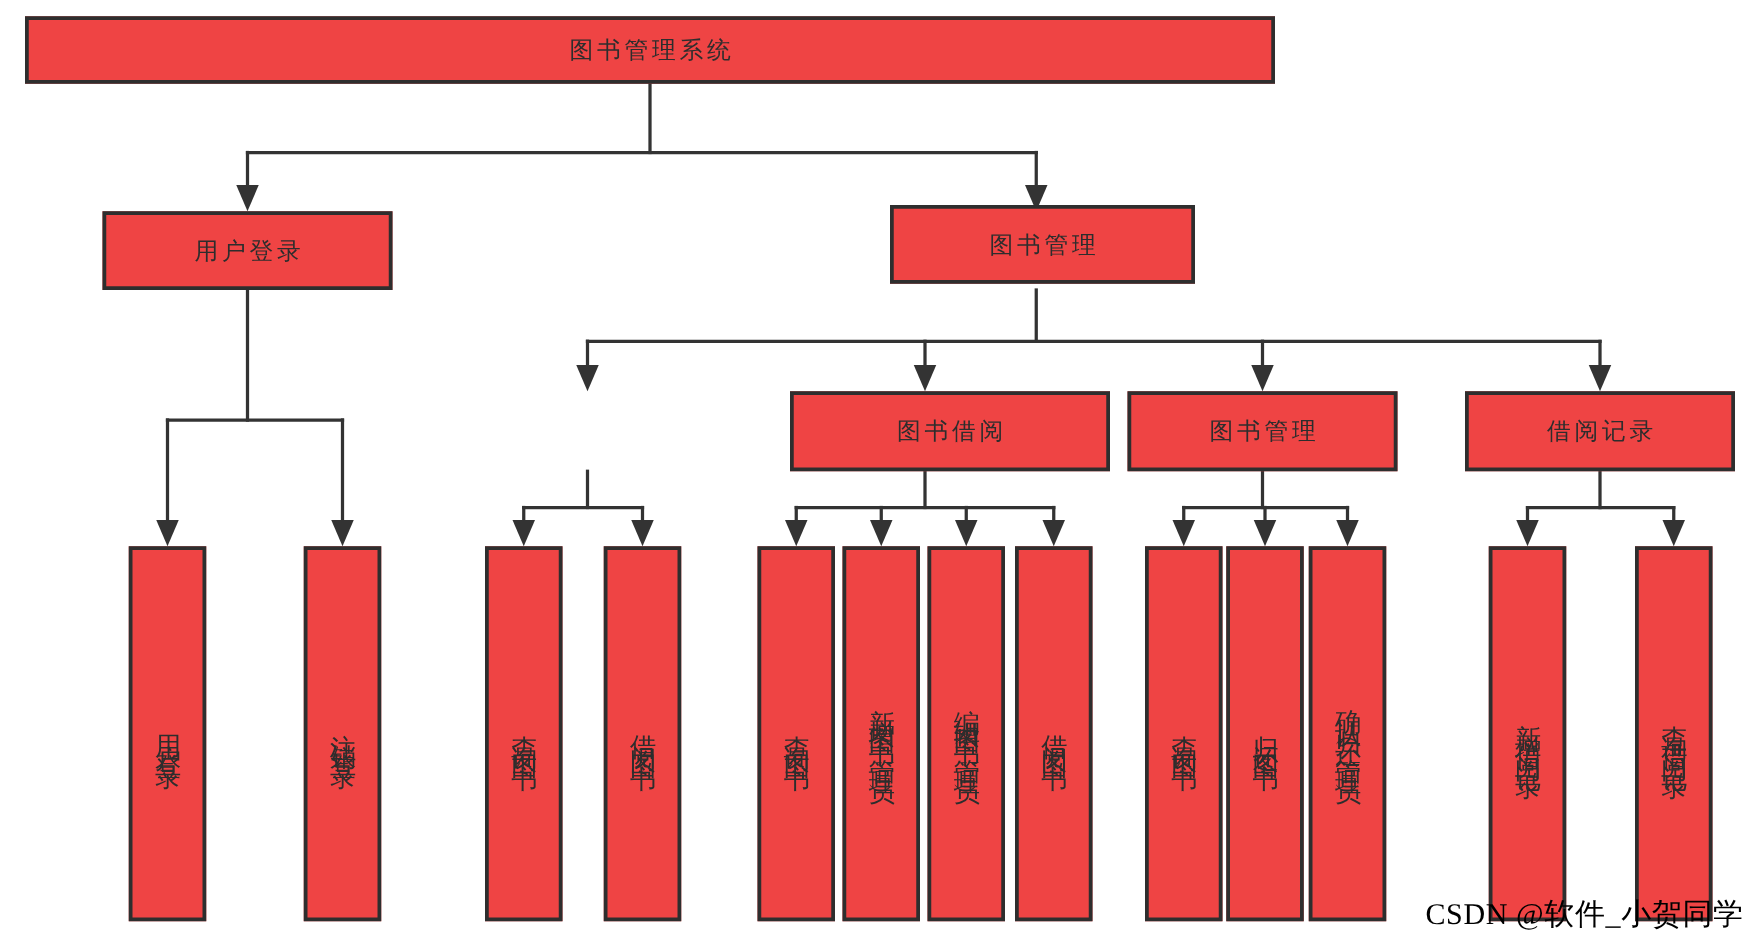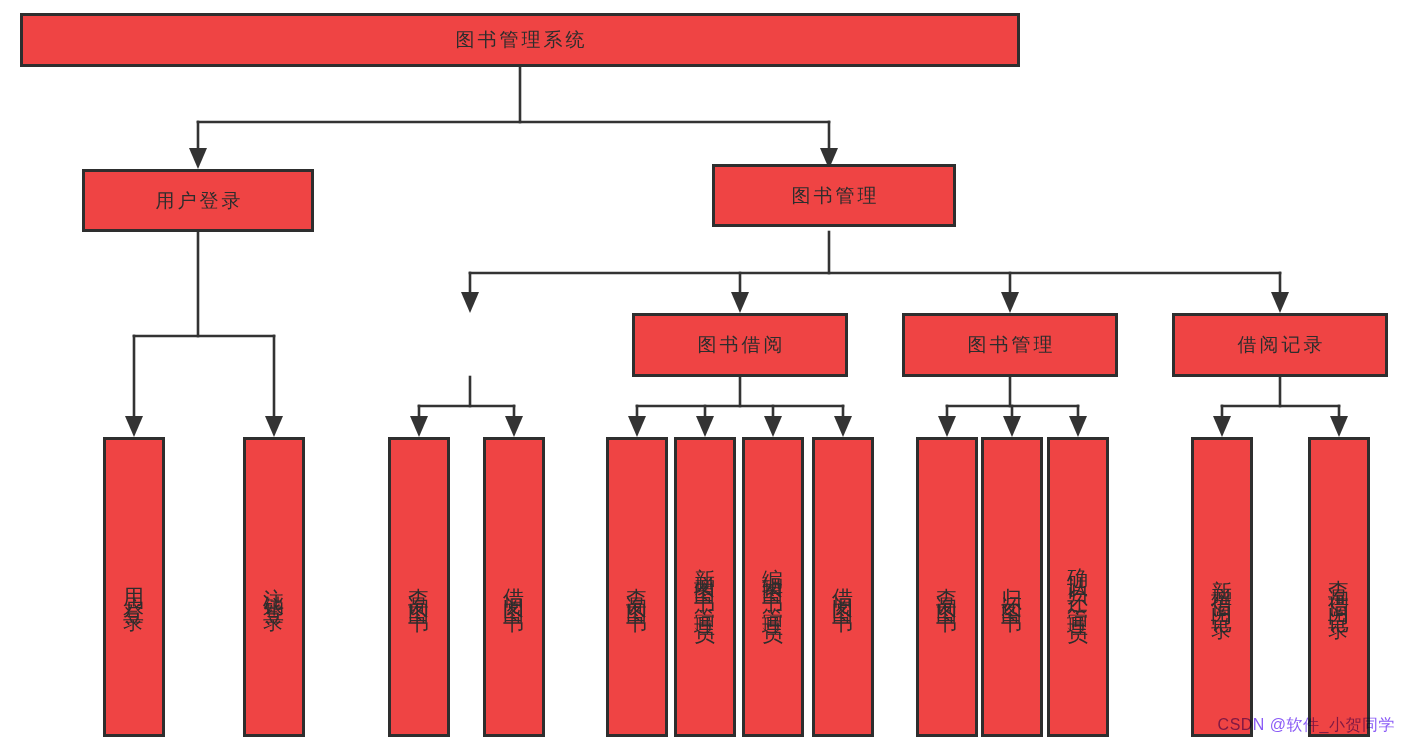--- a/index.html
+++ b/index.html
@@ -33,26 +33,27 @@
     writing-mode:vertical-rl;
     text-orientation:mixed;
     font-size:21px;
     letter-spacing:8px;
     line-height:1;
     white-space:nowrap;
   }
   .watermark{
     position:absolute;
     top:715px;right:10px;
-    font-size:16px;
+    font-size:24px;
     letter-spacing:0.5px;
-    color:#8b5cf6;
+    color:#000000;
     mix-blend-mode:multiply;
     z-index:6;
     white-space:nowrap;
+    font-family:Liberation Serif, serif;
   }
 </style>
 </head>
 <body>
 
 <div class="canvas">
 
   <svg id="connectors" width="1405" height="747" viewBox="0 0 1405 747">
       <line x1="520" y1="66" x2="520" y2="122" stroke="#333333" stroke-width="2.6" stroke-linecap="square"></line>
       <line x1="198" y1="122" x2="829" y2="122" stroke="#333333" stroke-width="2.6" stroke-linecap="square"></line>
@@ -112,21 +113,21 @@
     <span>图书管理系统</span>
   </div>
 
   <div class="node h" style="left:82px;top:169px;width:232px;height:63px;">
     <span>用户登录</span>
   </div>
   <div class="node h" style="left:712px;top:164px;width:244px;height:63px;align-items:center;">
     <span>图书管理</span>
   </div>
 
-  <div class="node h" style="left:632px;top:313px;width:216px;height:64px;">
+  <div class="node h" style="left:632px;top:313px;width:256px;height:64px;">
     <span>图书借阅</span>
   </div>
   <div class="node h" style="left:902px;top:313px;width:216px;height:64px;">
     <span>图书管理</span>
   </div>
   <div class="node h" style="left:1172px;top:313px;width:216px;height:64px;">
     <span>借阅记录</span>
   </div>
 
   <div class="node leaf" style="left:103px;">

